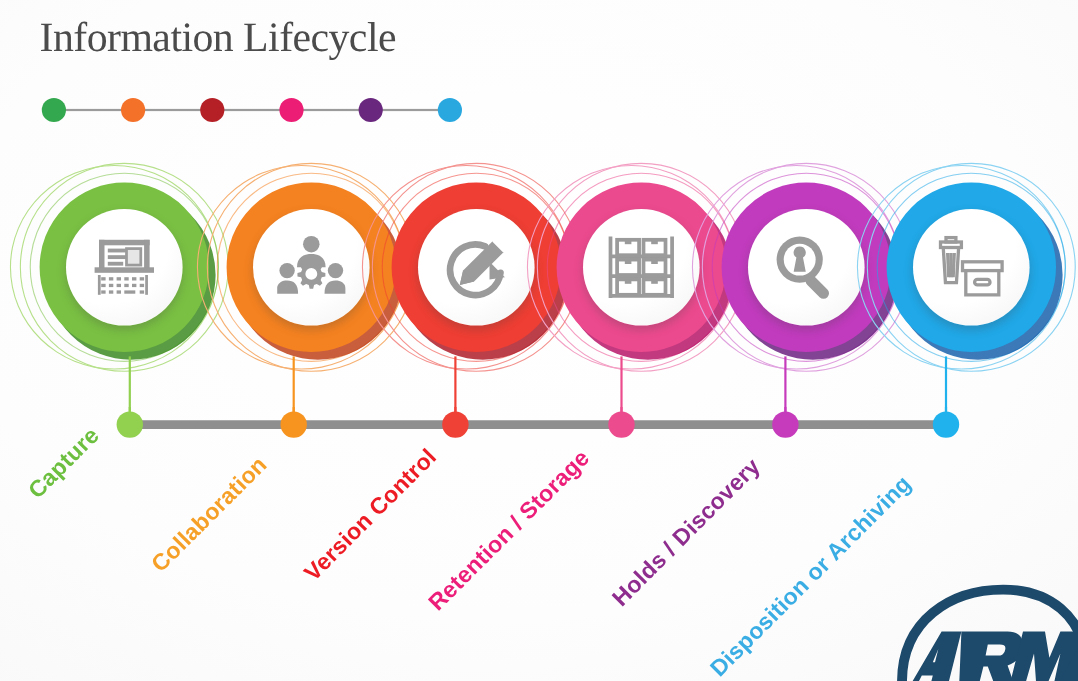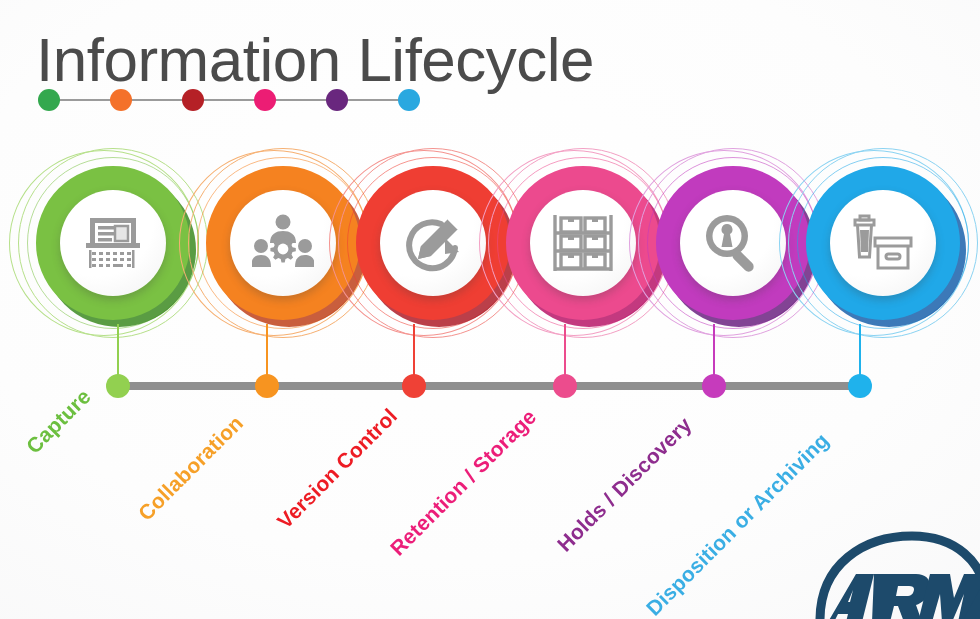--- a/index.html
+++ b/index.html
@@ -21,27 +21,27 @@
     height: 619px;
     background:
       radial-gradient(ellipse 1100px 700px at 46% 40%, #ffffff 0%, #fdfdfd 45%, #f4f4f5 100%);
     overflow: hidden;
   }
 
   
   #title {
     position: absolute;
     left: 36px;
-    top: 24px;
-    font-size: 62px;
+    top: 12px;
+    font-size: 38px;
     font-weight: 400;
     letter-spacing: -0.5px;
     color: #4b4b4b;
     white-space: nowrap;
-    font-family: Liberation Sans, sans-serif;
+    font-family: Liberation Serif, serif;
   }
 
   
   #title-rule {
     position: absolute;
     left: 38px;
     top: 89px;
     width: 382px;
     height: 22px;
   }

